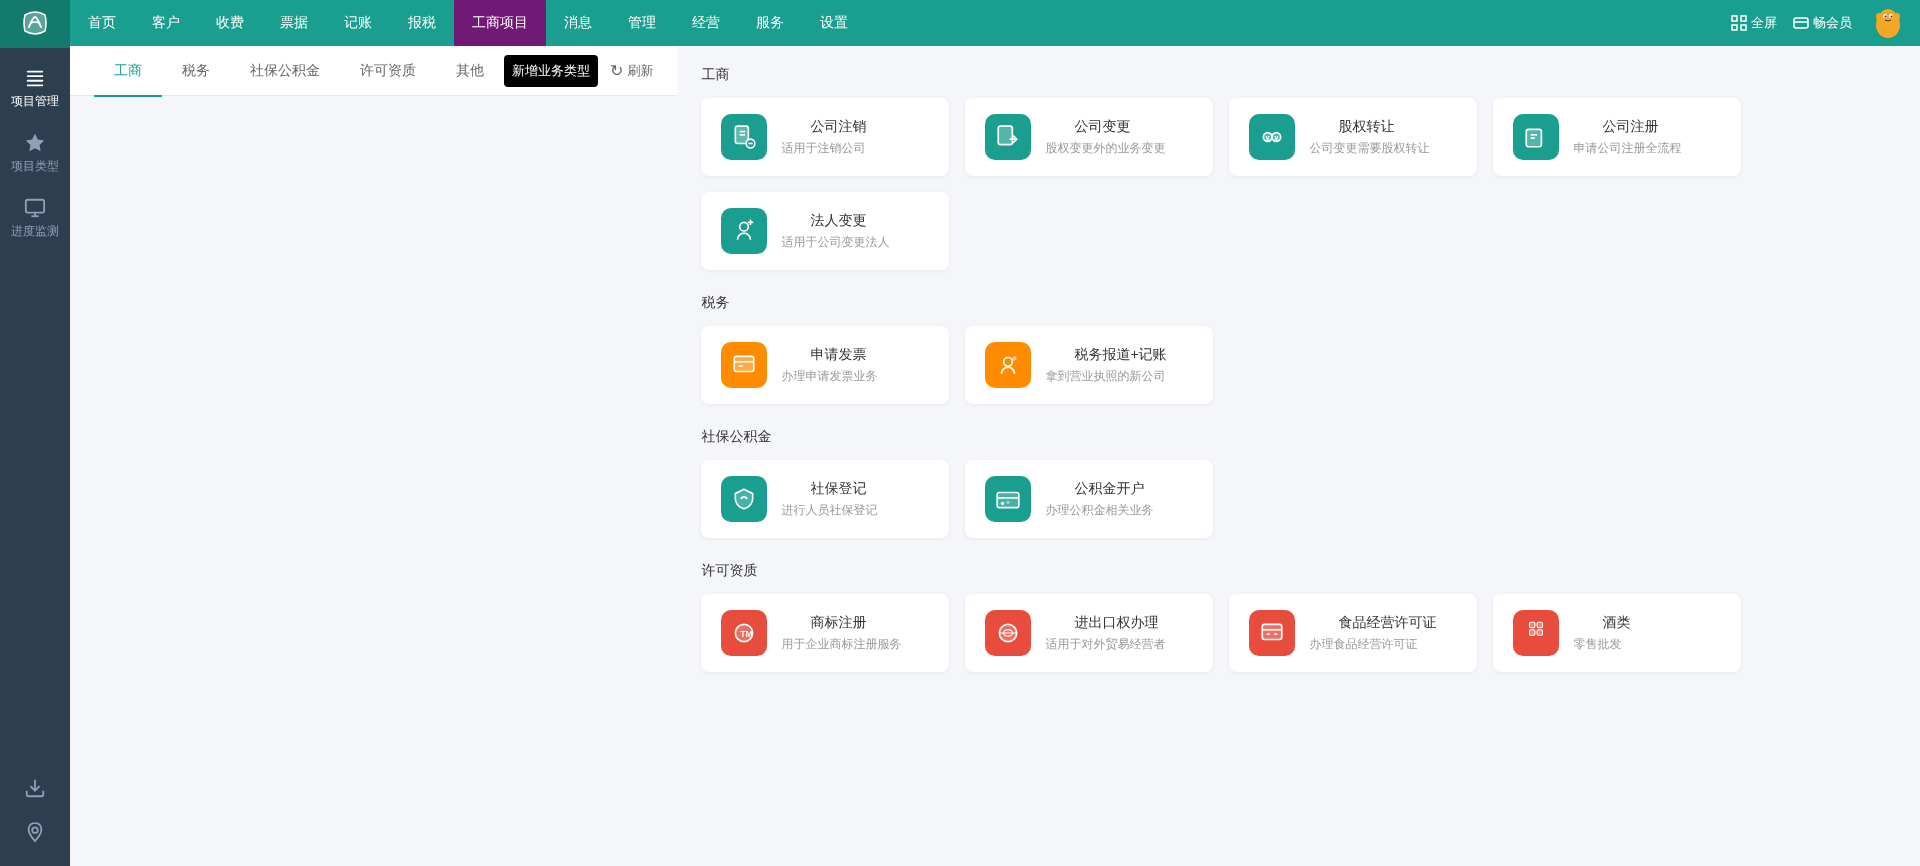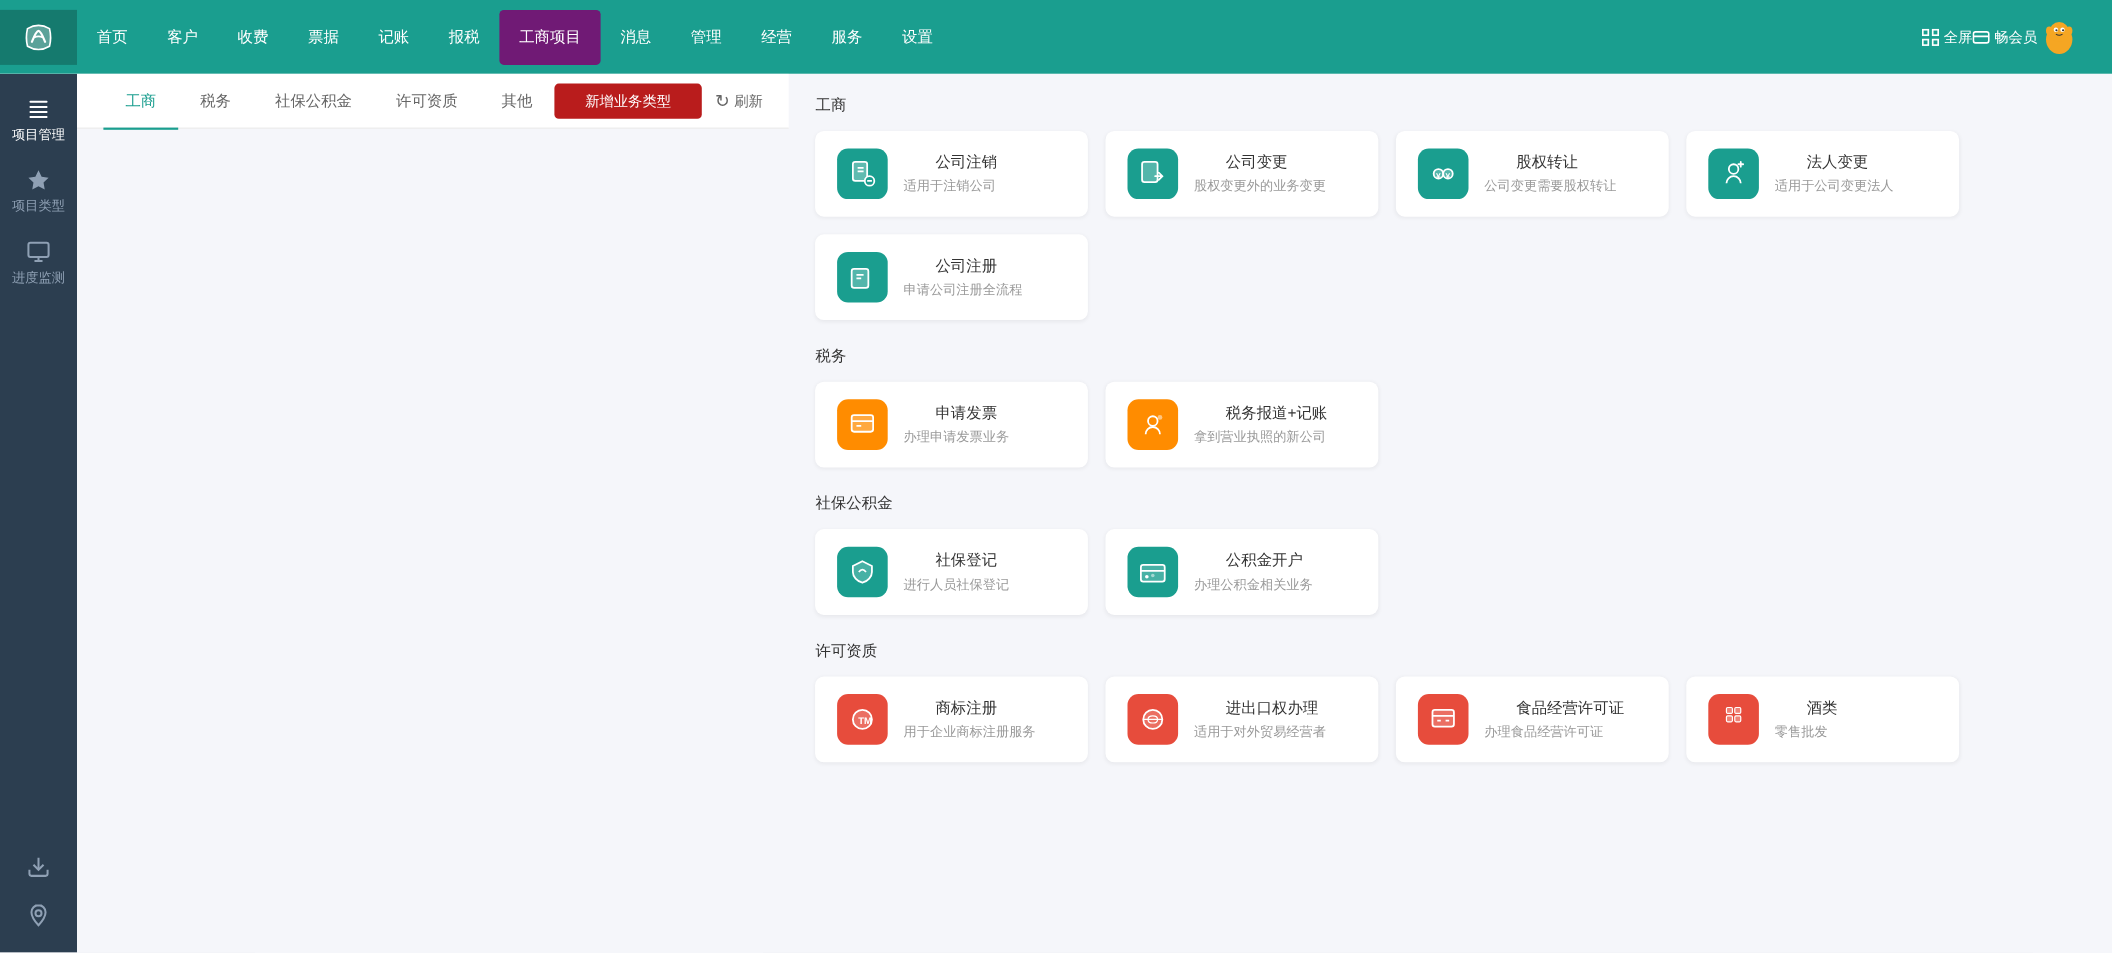--- a/index.html
+++ b/index.html
@@ -1,20 +1,20 @@
 <!DOCTYPE html>
 <html><head>
   <meta charset="utf-8">
   <style>
     * { margin: 0; padding: 0; box-sizing: border-box; }
     body { font-family: 'Microsoft YaHei', Arial, sans-serif; background: #f0f2f5; width: 1920px; height: 866px; overflow: hidden; display: flex; flex-direction: column; }
 
     
     .top-nav {
-      height: 67px;
+      height: 46px;
       background: #1a9e8f;
       display: flex;
       align-items: center;
       padding: 0 0 0 0;
       flex-shrink: 0;
       position: relative;
     }
     .top-nav-logo {
       width: 70px;
       height: 50px;
@@ -41,21 +41,22 @@
       cursor: pointer;
       white-space: nowrap;
     }
     .nav-item.active {
       background: #701a75;
       border-radius: 4px;
     }
     .top-nav-right {
       display: flex;
       align-items: center;
-      padding-right: 28px;
+      gap: 16px;
+      padding-right: 12px;
       color: #fff;
       font-size: 13px;
     }
     .top-nav-right .btn {
       display: flex;
       align-items: center;
       gap: 4px;
       cursor: pointer;
       color: #fff;
       font-size: 13px;
@@ -155,25 +156,25 @@
       color: #1a9e8f;
       border-bottom: 2px solid #1a9e8f;
       font-weight: 500;
     }
     .sub-tabs-actions {
       display: flex;
       align-items: center;
       gap: 12px;
     }
     .btn-add-type {
-      background: #b91c1c;
+      background: #000000;
       color: #fff;
       border: none;
       border-radius: 4px;
-      padding: 7px 28px;
+      padding: 7px 8px;
       font-size: 13px;
       cursor: pointer;
       white-space: nowrap;
     }
     .btn-refresh {
       display: flex;
       align-items: center;
       gap: 4px;
       color: #666;
       font-size: 13px;
@@ -405,42 +406,42 @@
             </div>
             <div class="card-text">
               <div class="card-title">股权转让</div>
               <div class="card-desc">公司变更需要股权转让</div>
             </div>
           </div>
 
           <div class="service-card">
             <div class="card-icon icon-teal">
               <svg viewBox="0 0 24 24" width="26" height="26" fill="none">
+                  <rect x="3" y="5" width="14" height="16" rx="2" fill="rgba(255,255,255,0.25)" stroke="#fff" stroke-width="1.5"></rect>
+                  <line x1="7" y1="10" x2="13" y2="10" stroke="#fff" stroke-width="1.5"></line>
+                  <line x1="7" y1="13" x2="11" y2="13" stroke="#fff" stroke-width="1.5"></line>
+                </svg>
+            </div>
+            <div class="card-text">
+              <div class="card-title">公司注册</div>
+              <div class="card-desc">申请公司注册全流程</div>
+            </div>
+          </div>
+
+          <div class="service-card">
+            <div class="card-icon icon-teal">
+              <svg viewBox="0 0 24 24" width="26" height="26" fill="none">
                   <circle cx="12" cy="8" r="4" stroke="#fff" stroke-width="1.5"></circle>
                   <path d="M6 20c0-3.31 2.69-6 6-6s6 2.69 6 6" stroke="#fff" stroke-width="1.5"></path>
                   <path d="M16 4 L20 4 M18 2 L18 6" stroke="#fff" stroke-width="1.5" stroke-linecap="round"></path>
                 </svg>
             </div>
             <div class="card-text">
               <div class="card-title">法人变更</div>
               <div class="card-desc">适用于公司变更法人</div>
-            </div>
-          </div>
-
-          <div class="service-card">
-            <div class="card-icon icon-teal">
-              <svg viewBox="0 0 24 24" width="26" height="26" fill="none">
-                  <rect x="3" y="5" width="14" height="16" rx="2" fill="rgba(255,255,255,0.25)" stroke="#fff" stroke-width="1.5"></rect>
-                  <line x1="7" y1="10" x2="13" y2="10" stroke="#fff" stroke-width="1.5"></line>
-                  <line x1="7" y1="13" x2="11" y2="13" stroke="#fff" stroke-width="1.5"></line>
-                </svg>
-            </div>
-            <div class="card-text">
-              <div class="card-title">公司注册</div>
-              <div class="card-desc">申请公司注册全流程</div>
             </div>
           </div>
 
         </div>
       </div>
 
       <div class="section-block">
         <div class="section-title">税务</div>
         <div class="cards-grid">
 

